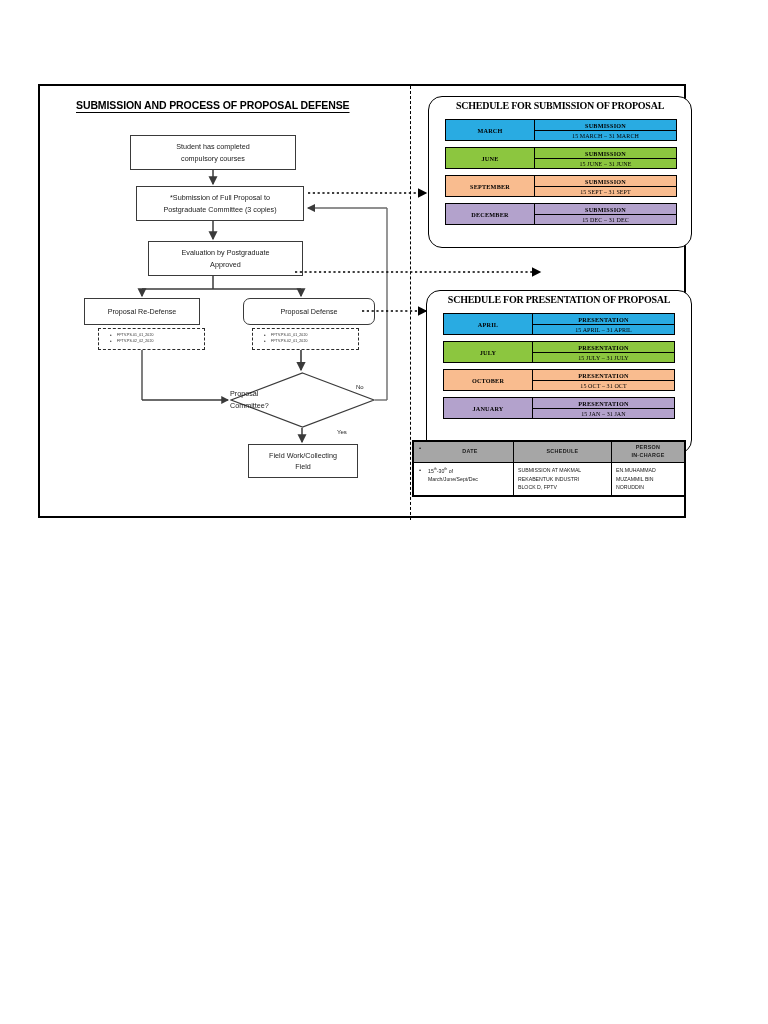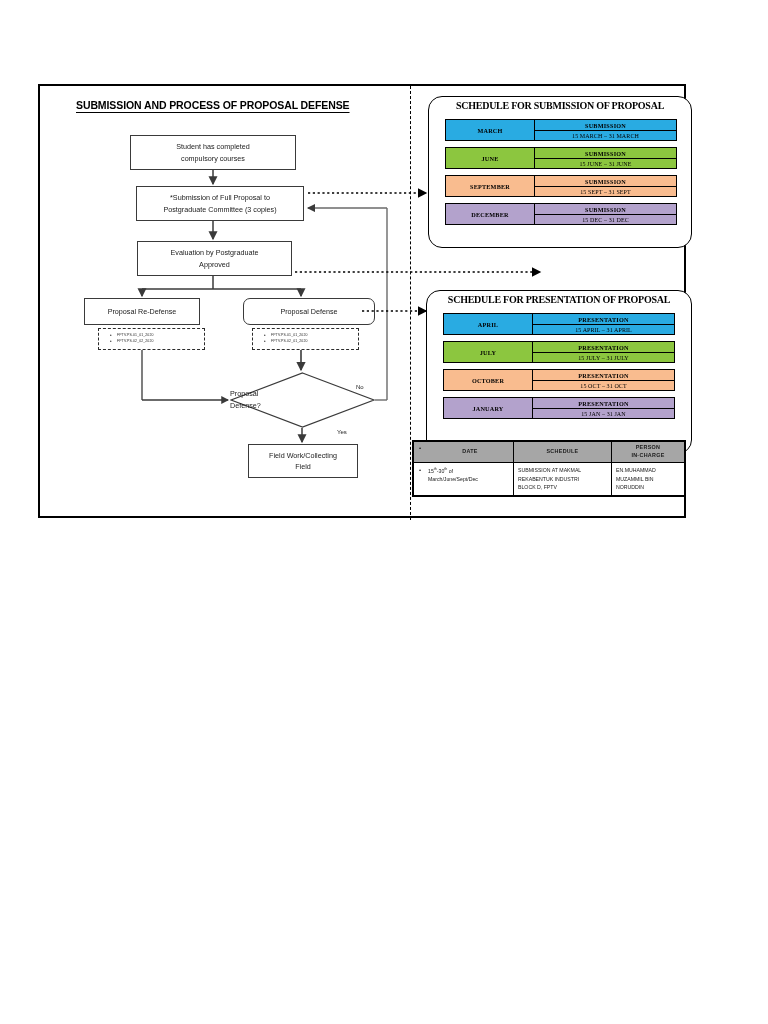--- a/index.html
+++ b/index.html
@@ -228,21 +228,21 @@
       </div>
     </div>
 
     <div class="fbox" style="left:96px; top:100px; width:168px; height:35px;">
       <div>
         <span>*Submission of Full Proposal to</span>
         <span>Postgraduate Committee (3 copies)</span>
       </div>
     </div>
 
-    <div class="fbox" style="left:97px; top:155px; width:155px; height:35px;">
+    <div class="fbox" style="left:108px; top:155px; width:155px; height:35px;">
       <div>
         <span>Evaluation by Postgraduate</span>
         <span>Approved</span>
       </div>
     </div>
 
     <div class="fbox" style="left:44px; top:212px; width:116px; height:27px;">
       <span>Proposal Re-Defense</span>
     </div>
 
@@ -263,21 +263,21 @@
         <li>FPTV.PS.02_01_2020</li>
       </ul>
     </div>
 
     <div id="diamond" style="left:190px; top:286px; width:145px; height:56px;">
       <svg class="ov" width="145" height="56" viewBox="0 0 145 56">
         <polygon points="72.5,1 144,28 72.5,55 1,28" fill="#ffffff" stroke="#3a3a3a" stroke-width="1.2"></polygon>
       </svg>
       <div class="dlabel">
         <span>Proposal</span>
-        <span>Defense?</span>
+        <span>Committee?</span>
       </div>
     </div>
 
     <div class="fbox" style="left:208px; top:358px; width:110px; height:34px;">
       <div>
         <span>Field Work/Collecting</span>
         <span>Field</span>
       </div>
     </div>
 

